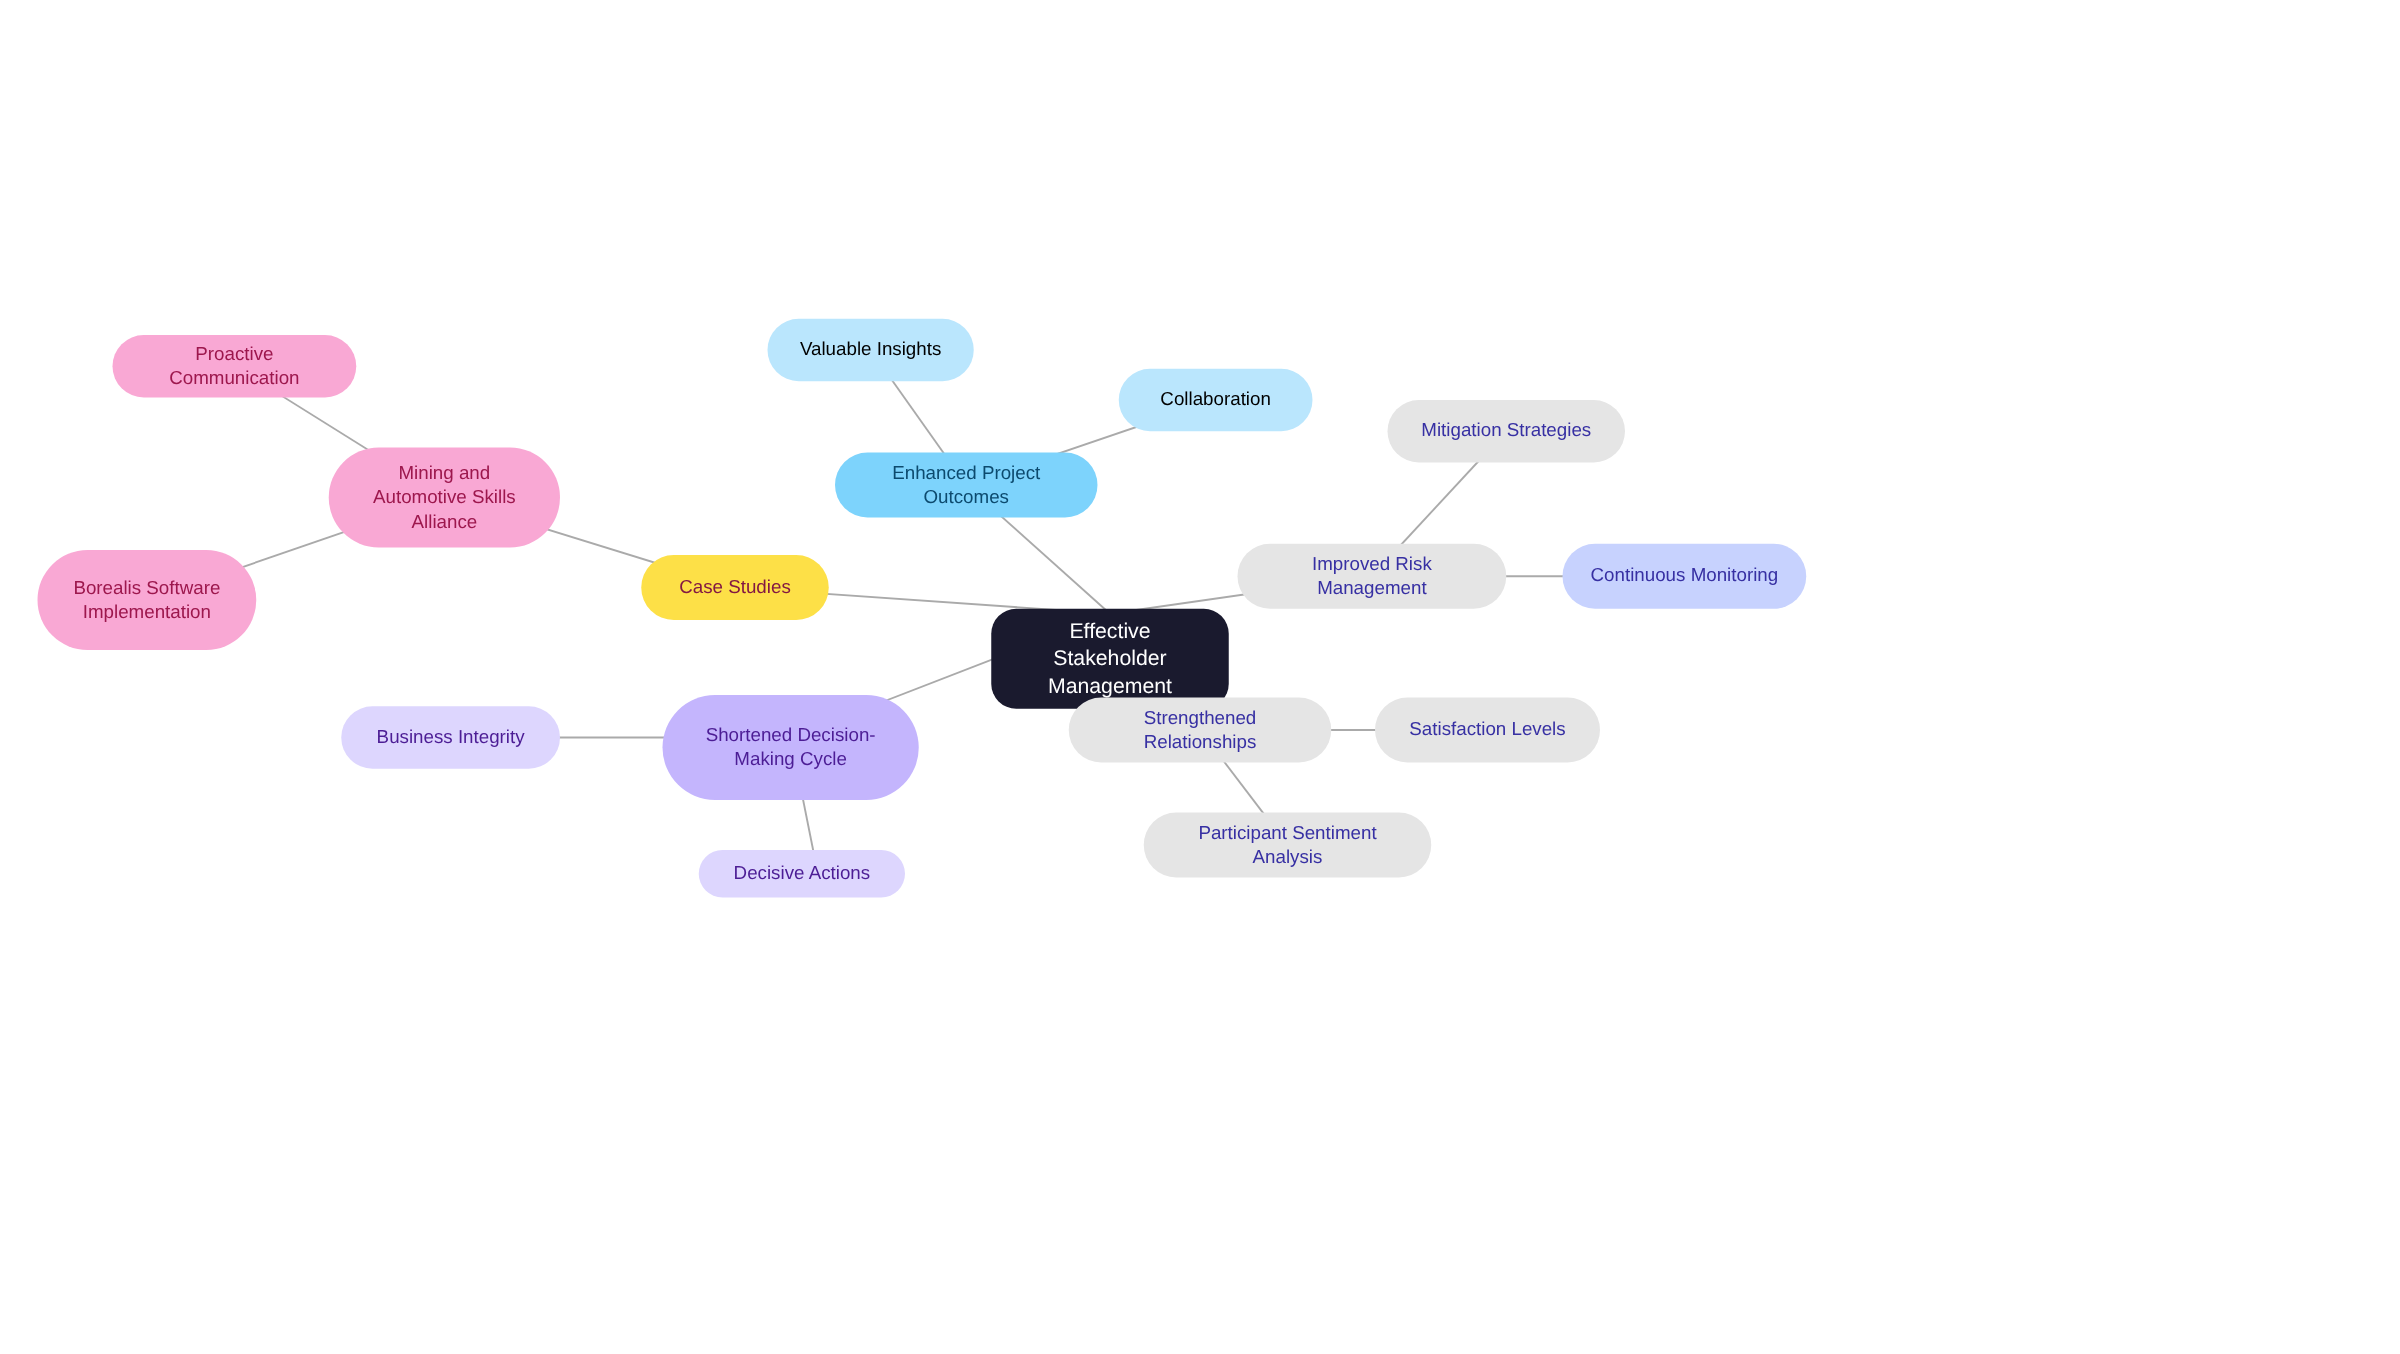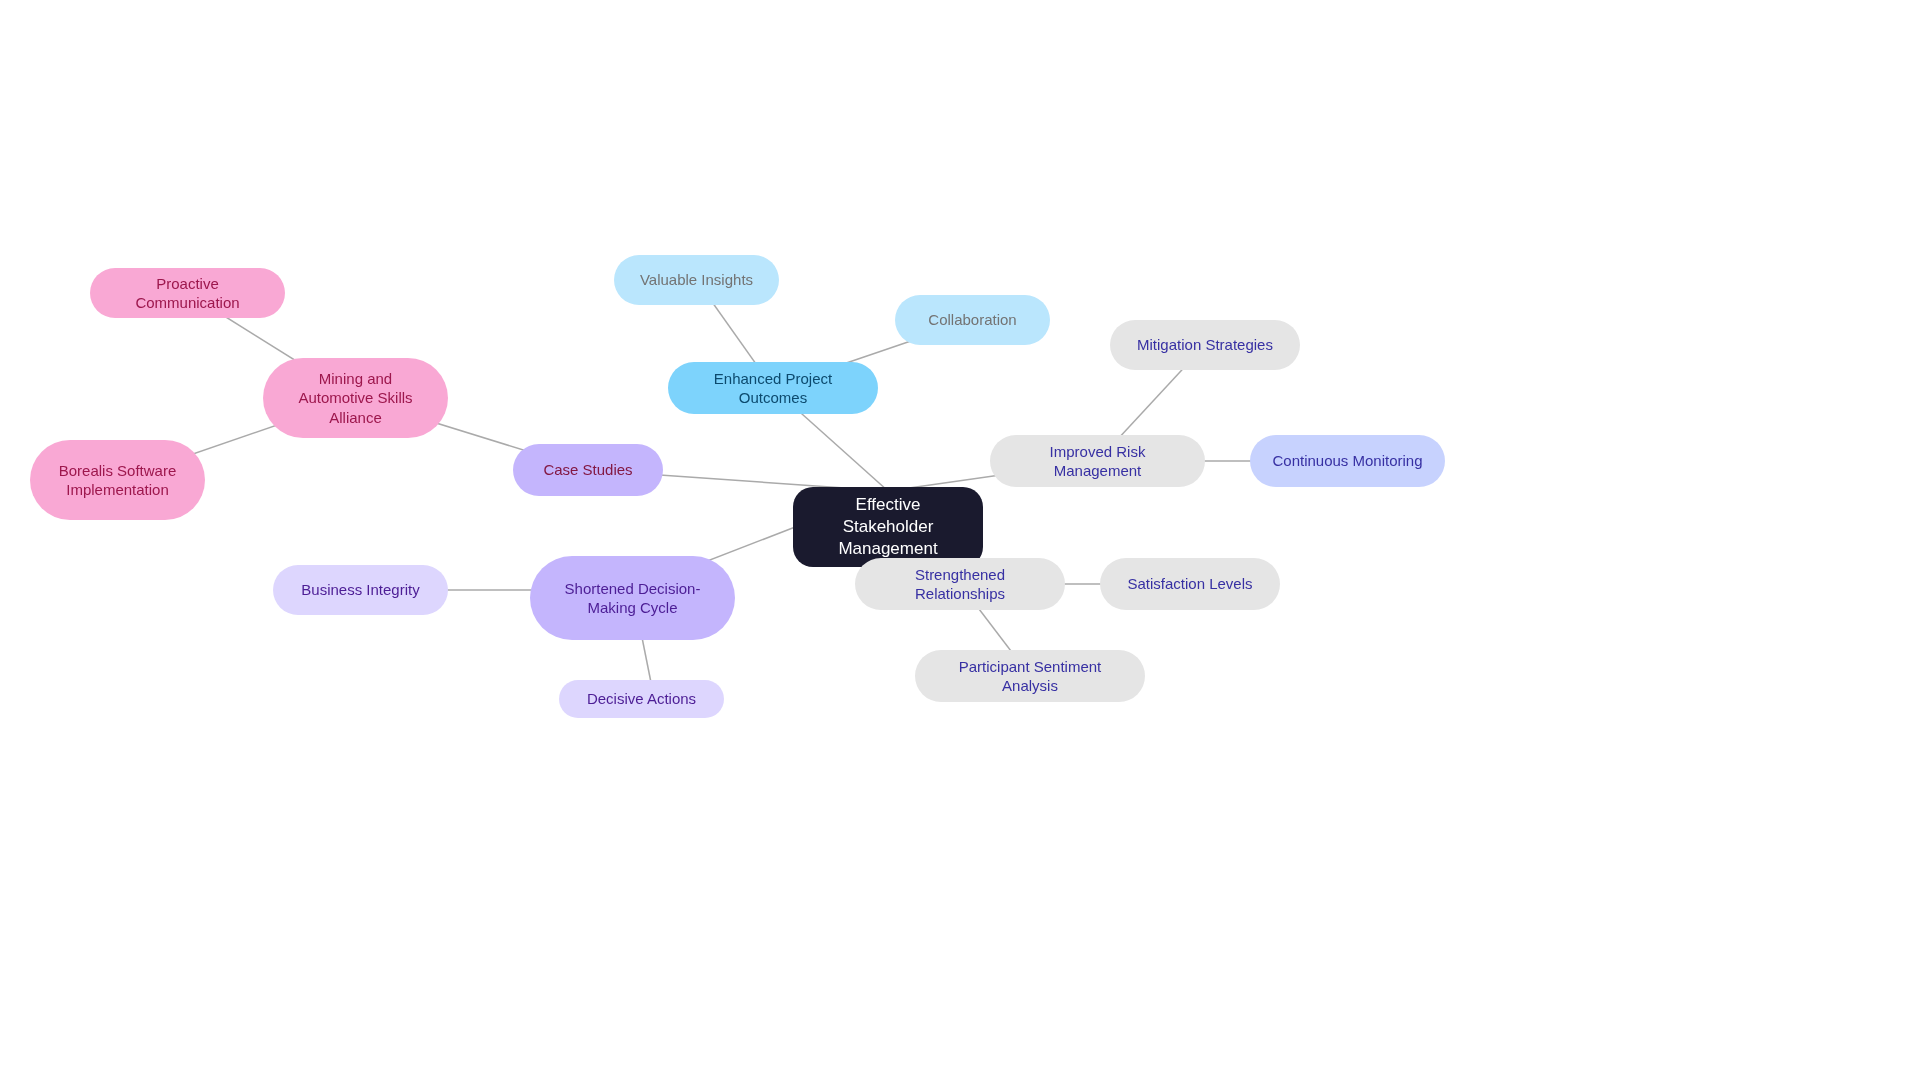--- a/index.html
+++ b/index.html
@@ -43,27 +43,27 @@
       border-radius: 20px;
       width: 190px;
       height: 80px;
     }
     .node-pink-light {
       background: #f9a8d4;
       color: #9d174d;
       border: none;
     }
     .node-pink-medium {
-      background: #c4b5fd;
+      background: #fde047;
       color: #831843;
       border: none;
     }
     .node-blue-light {
       background: #bae6fd;
-      color: #737373;
+      color: #000000;
       border: none;
     }
     .node-blue-medium {
       background: #7dd3fc;
       color: #0c4a6e;
       border: none;
     }
     .node-purple-light {
       background: #ddd6fe;
       color: #4c1d95;

